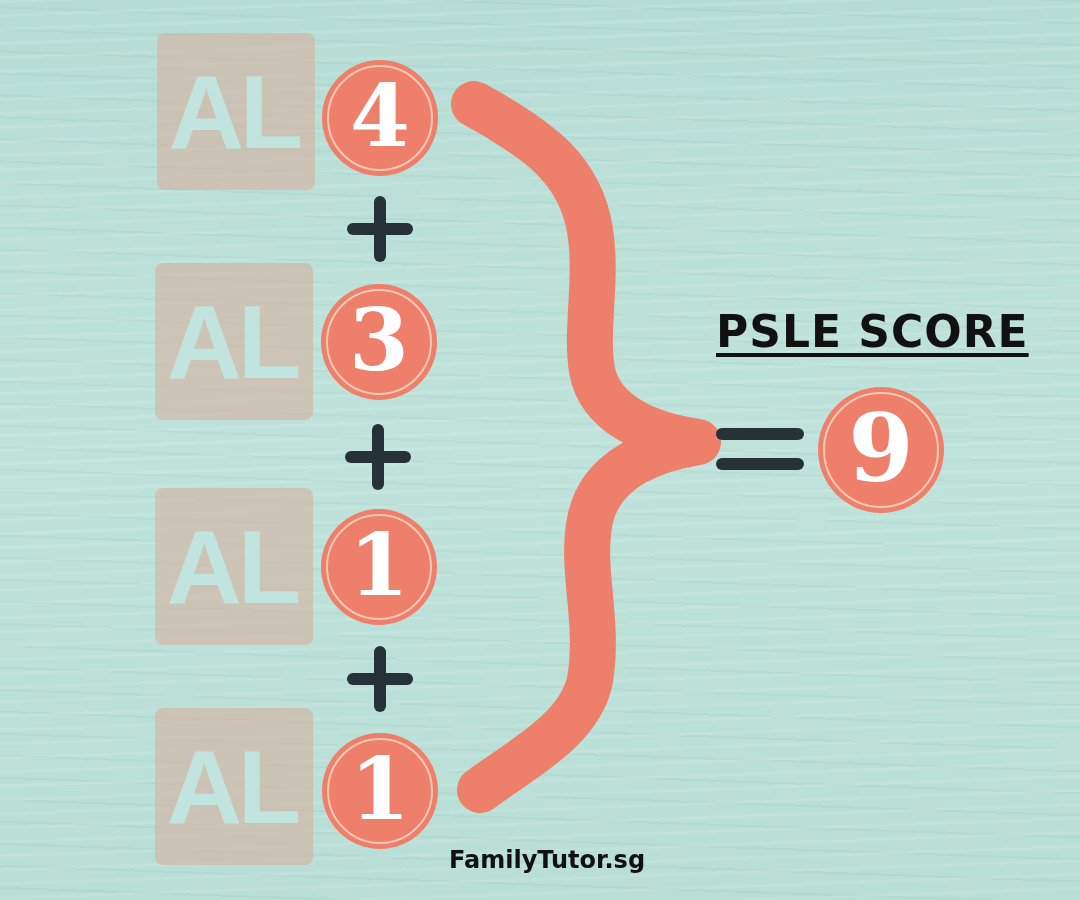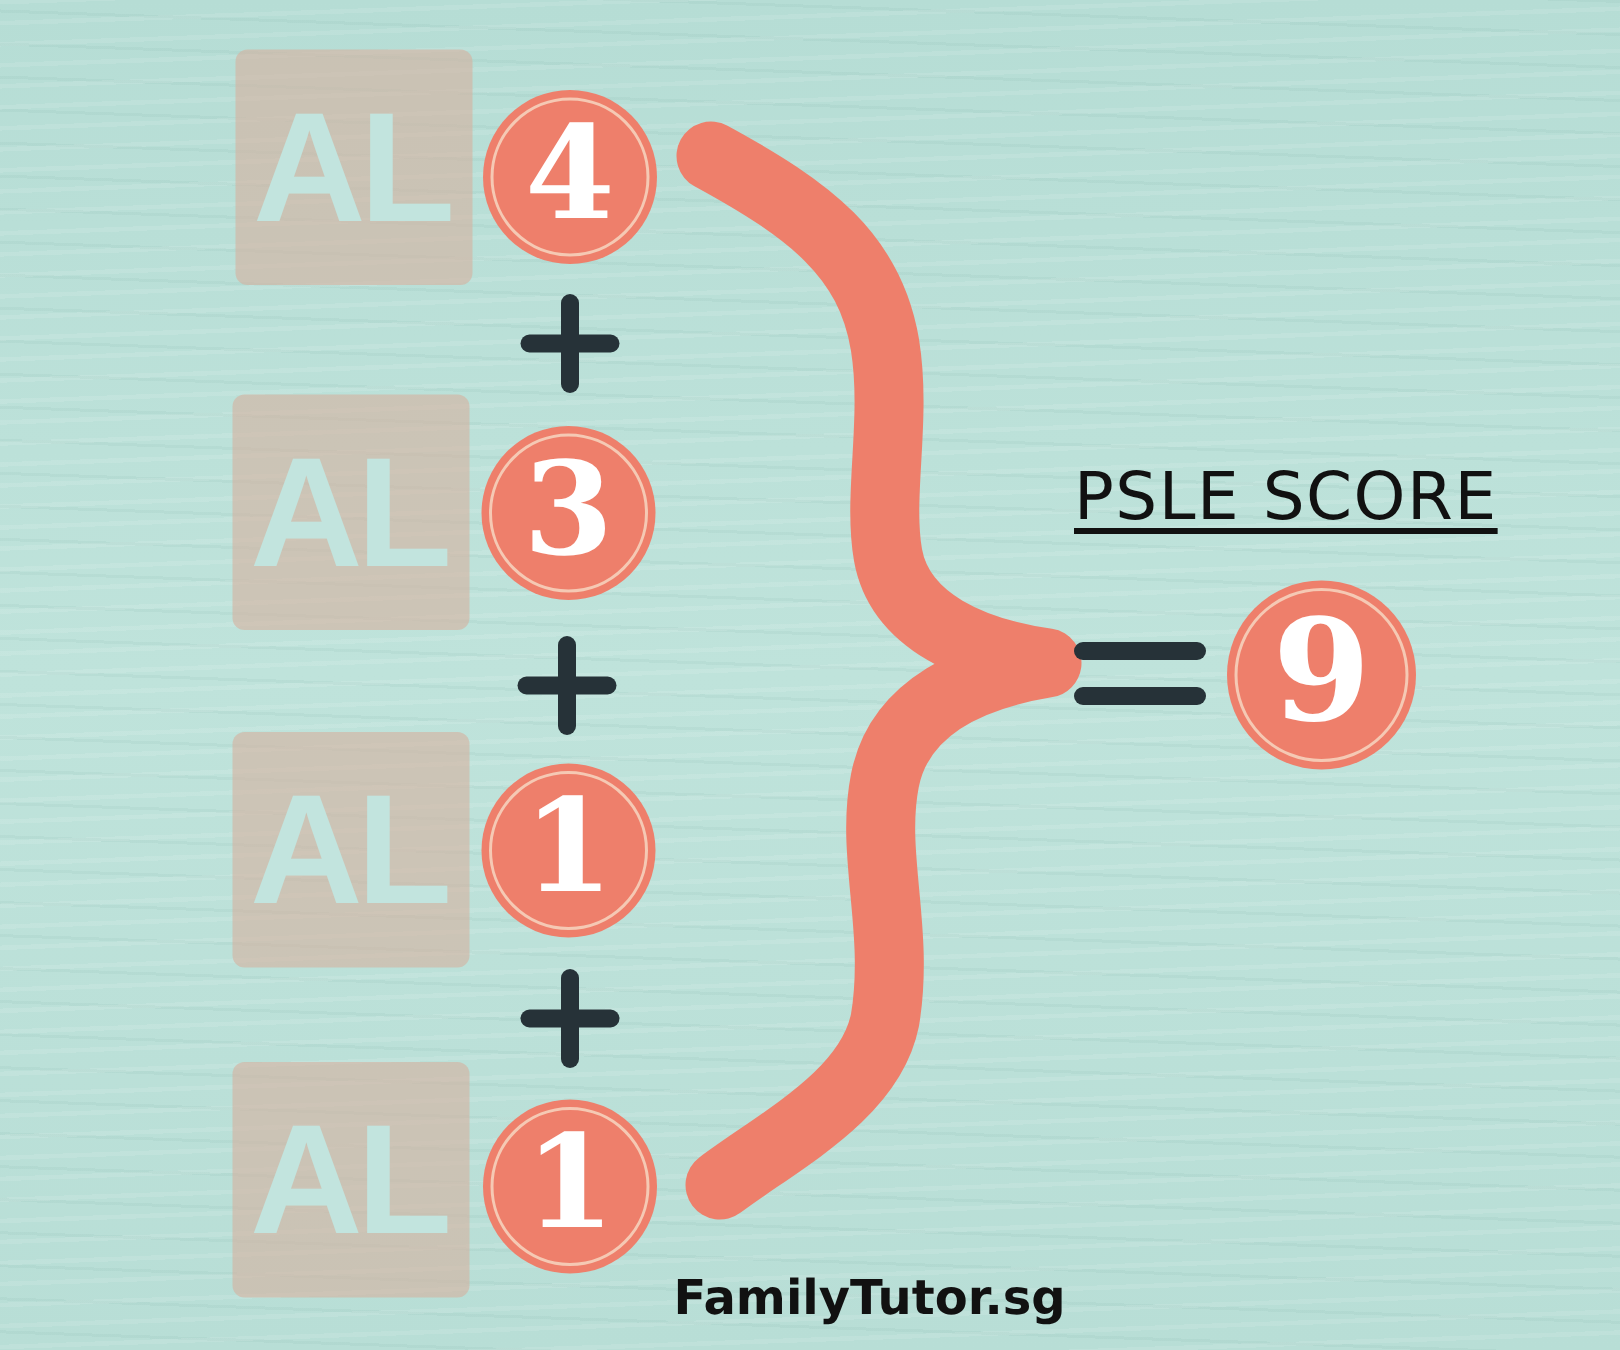--- a/index.html
+++ b/index.html
@@ -37,29 +37,29 @@
     color: #ffffff; line-height: 1; position: relative; top: -2px;
   }
   .plus { position: absolute; width: 66px; height: 66px; }
   .plus .h, .plus .v { position: absolute; background: #263238; border-radius: 7px; }
   .plus .h { left: 0; top: 27px; width: 66px; height: 12px; }
   .plus .v { left: 27px; top: 0; width: 12px; height: 66px; }
   .equals { position: absolute; left: 716px; top: 426px; width: 88px; height: 48px; }
   .equals .bar { position: absolute; left: 0; width: 88px; height: 12px; background: #263238; border-radius: 7px; }
   .psle-title {
     position: absolute; left: 716px; top: 306px;
-    font-family: "DejaVu Sans", sans-serif; font-weight: normal; font-size: 44px;
+    font-family: "DejaVu Sans", sans-serif; font-weight: bold; font-size: 44px;
     color: #111111; text-decoration: underline; text-decoration-thickness: 4px;
     text-underline-offset: 6px; letter-spacing: 1px; white-space: nowrap;
   }
   .score-circle { width: 126px; height: 126px; }
   .score-circle .num-text { font-size: 94px; }
   .brand {
     position: absolute; left: 449px; top: 846px;
-    font-family: "DejaVu Sans", sans-serif; font-weight: bold; font-size: 32px;
+    font-family: "DejaVu Sans", sans-serif; font-weight: bold; font-size: 24px;
     color: #111111; white-space: nowrap;
   }
   svg.brace { position: absolute; left: 0; top: 0; }
 </style>
 </head>
 <body>
 
 <svg class="brace" width="1080" height="900" viewBox="0 0 1080 900">
   <path d="M 474 104
            C 540 140, 580 170, 590 230

